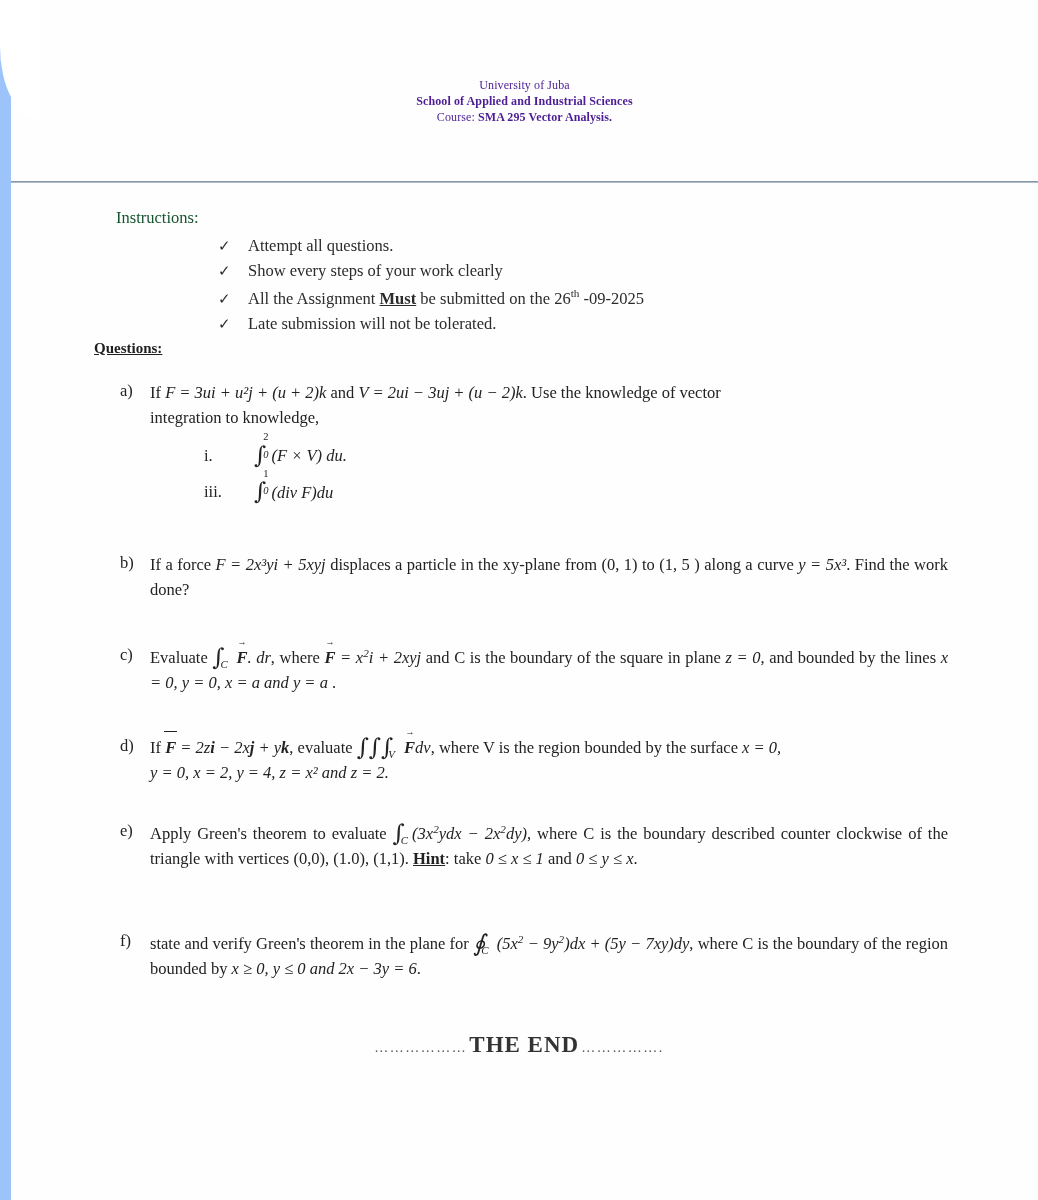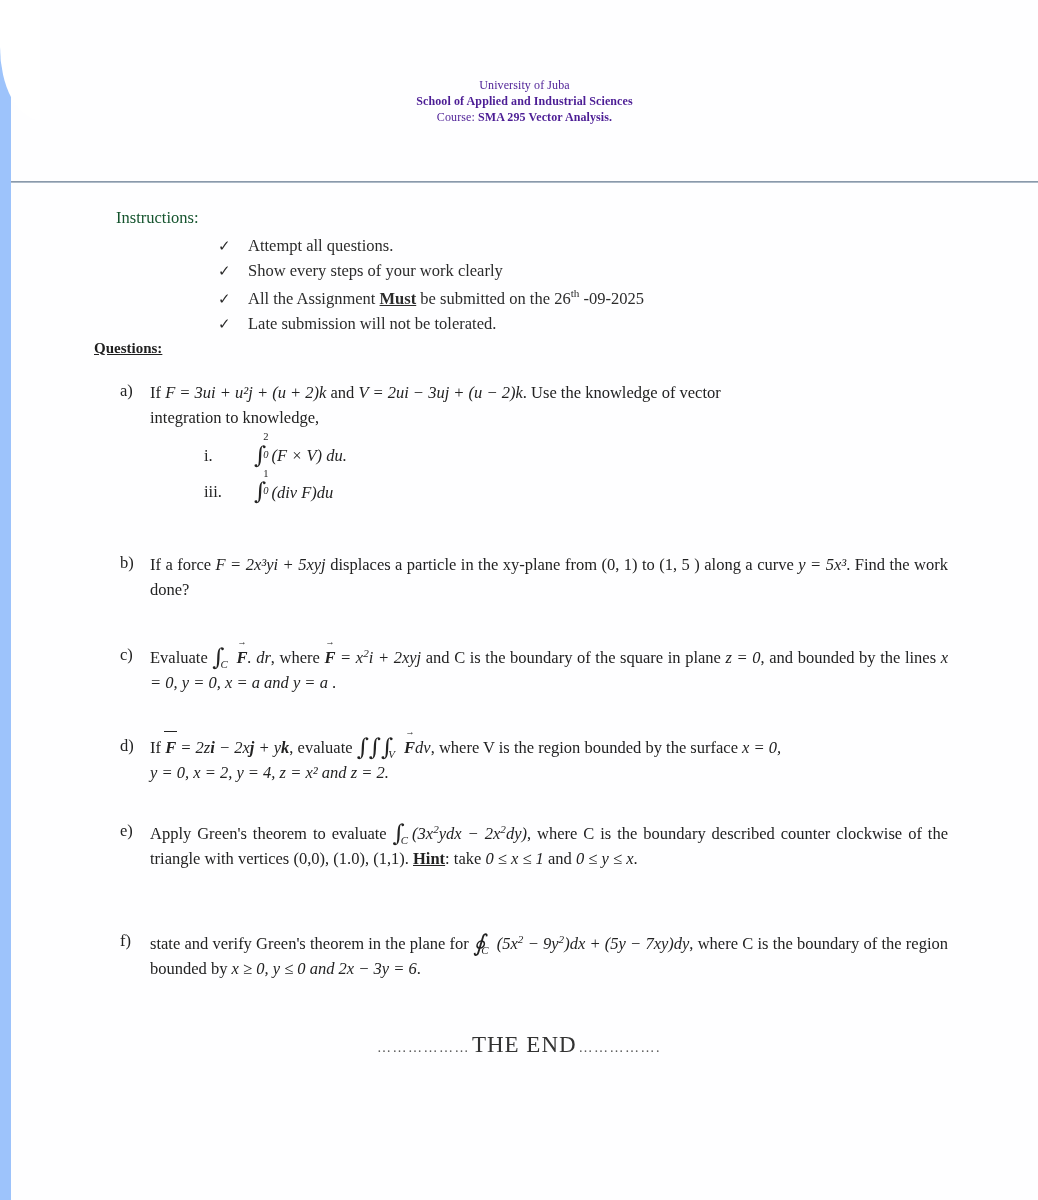--- a/index.html
+++ b/index.html
@@ -266,21 +266,21 @@
     color: #333;
     letter-spacing: 0.5px;
   }
   .the-end .dots {
     letter-spacing: 1.5px;
     font-size: 14px;
     color: #5a5a5a;
   }
   .the-end .end-word {
     font-size: 23px;
-    font-weight: 400;
+    font-weight: 700;
     letter-spacing: 1px;
     padding: 0 2px;
   }
 </style>
 </head>
 <body>
 
 <div class="page-sheet"></div>
 <div class="page-edge-strip"></div>
 <div class="page-edge-curve"></div>

